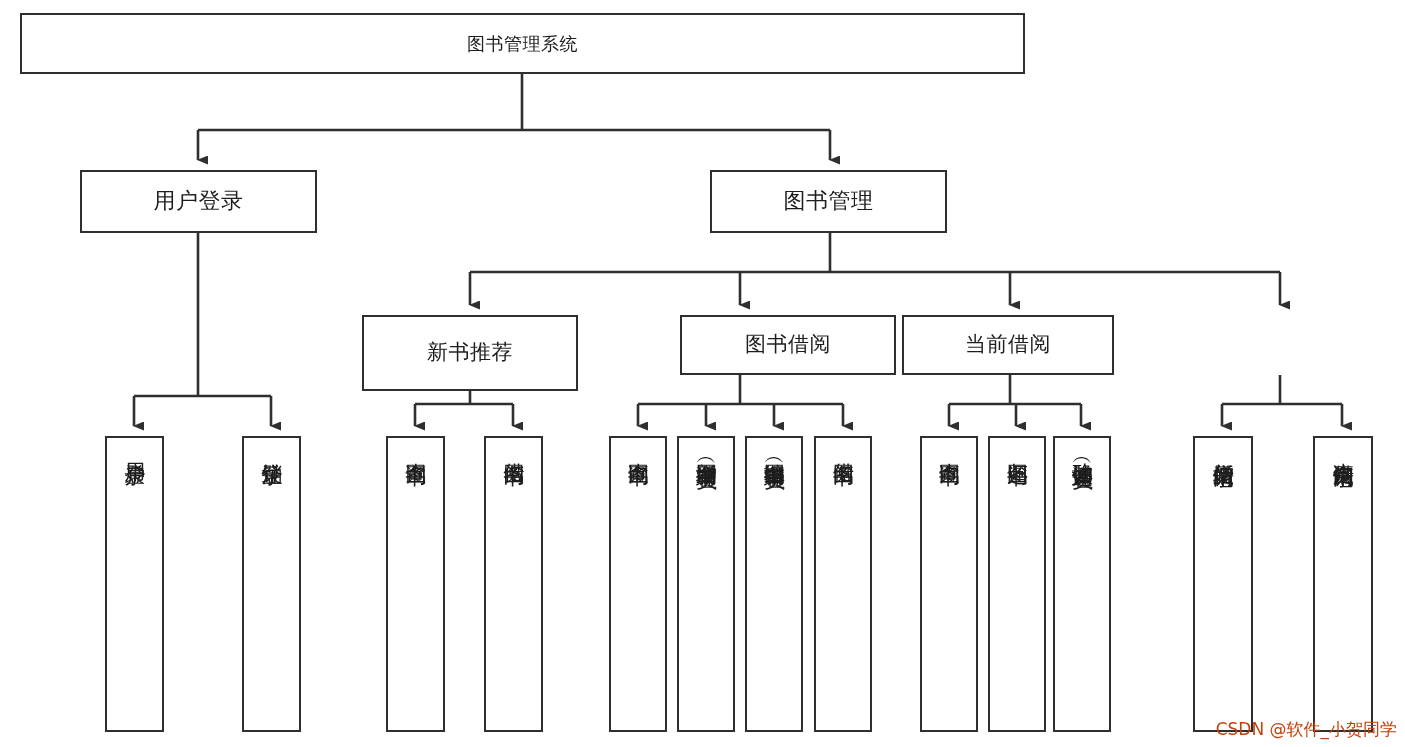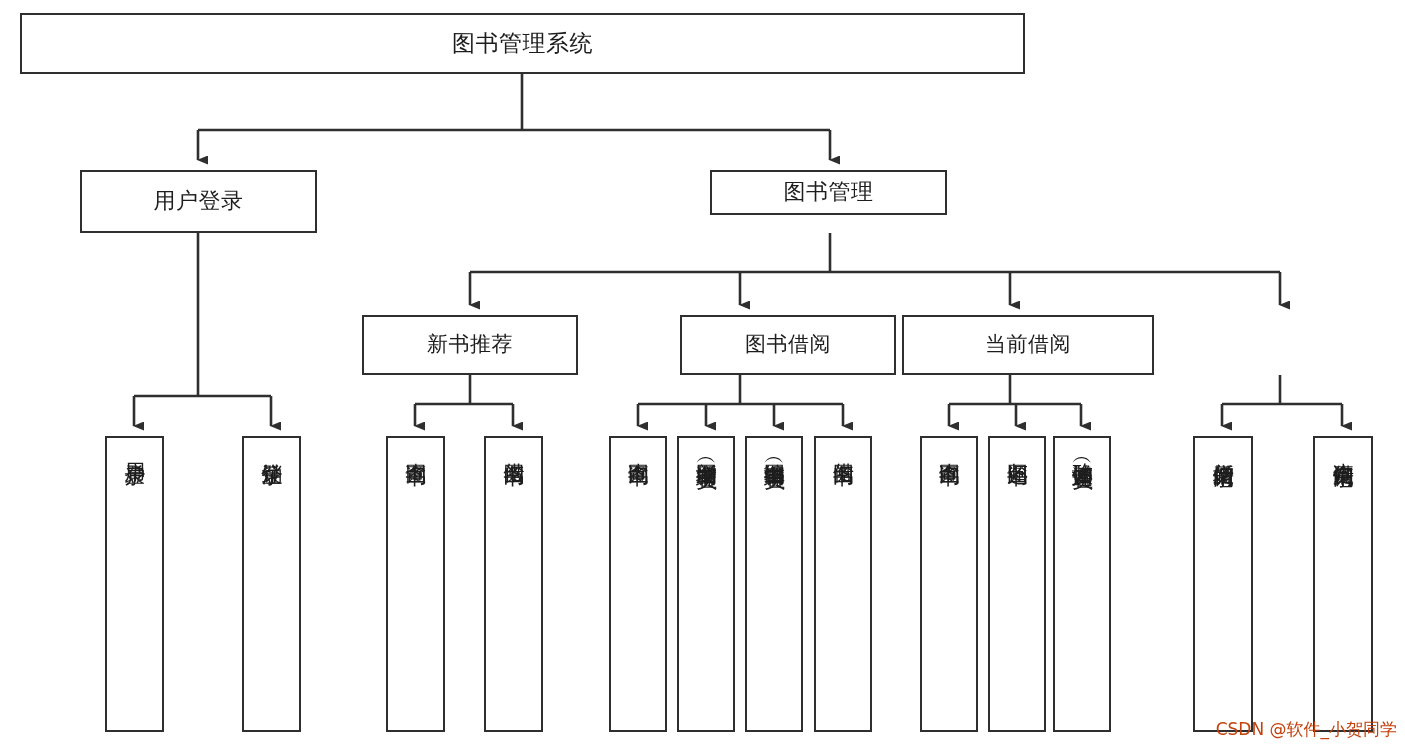--- a/index.html
+++ b/index.html
@@ -30,21 +30,21 @@
     box-sizing: border-box;
     background: #ffffff;
     border: 2px solid #2f2f2f;
     display: flex;
     align-items: center;
     justify-content: center;
     color: #1d1d1d;
     z-index: 3;
   }
   .node.root {
-    font-size: 23px;
+    font-size: 18px;
   }
   .node.lvl2 {
     font-size: 22px;
   }
   .node.lvl3 {
     font-size: 21px;
   }
   .node.leaf {
     font-size: 21px;
     align-items: flex-start;
@@ -129,31 +129,31 @@
     </g>
   </svg>
 
   <div class="node root" style="left:20px; top:13px; width:1005px; height:61px;">
     <span class="label">图书管理系统</span>
   </div>
 
   <div class="node lvl2" style="left:80px; top:170px; width:237px; height:63px;">
     <span class="label">用户登录</span>
   </div>
-  <div class="node lvl2" style="left:710px; top:170px; width:237px; height:45px;">
+  <div class="node lvl2" style="left:710px; top:170px; width:237px; height:63px;">
     <span class="label">图书管理</span>
   </div>
 
-  <div class="node lvl3" style="left:362px; top:315px; width:216px; height:60px;">
+  <div class="node lvl3" style="left:362px; top:315px; width:216px; height:76px;">
     <span class="label">新书推荐</span>
   </div>
   <div class="node lvl3" style="left:632px; top:315px; width:216px; height:60px;margin-left:48px;">
     <span class="label">图书借阅</span>
   </div>
-  <div class="node lvl3" style="left:902px; top:315px; width:252px; height:60px;">
+  <div class="node lvl3" style="left:902px; top:315px; width:212px; height:60px;">
     <span class="label">当前借阅</span>
   </div>
 
   <div class="node leaf" style="left:105px; top:436px; width:59px; height:296px;">
     <span class="label">用户登录</span>
   </div>
   <div class="node leaf" style="left:242px; top:436px; width:59px; height:296px;">
     <span class="label">注销登录</span>
   </div>
 

